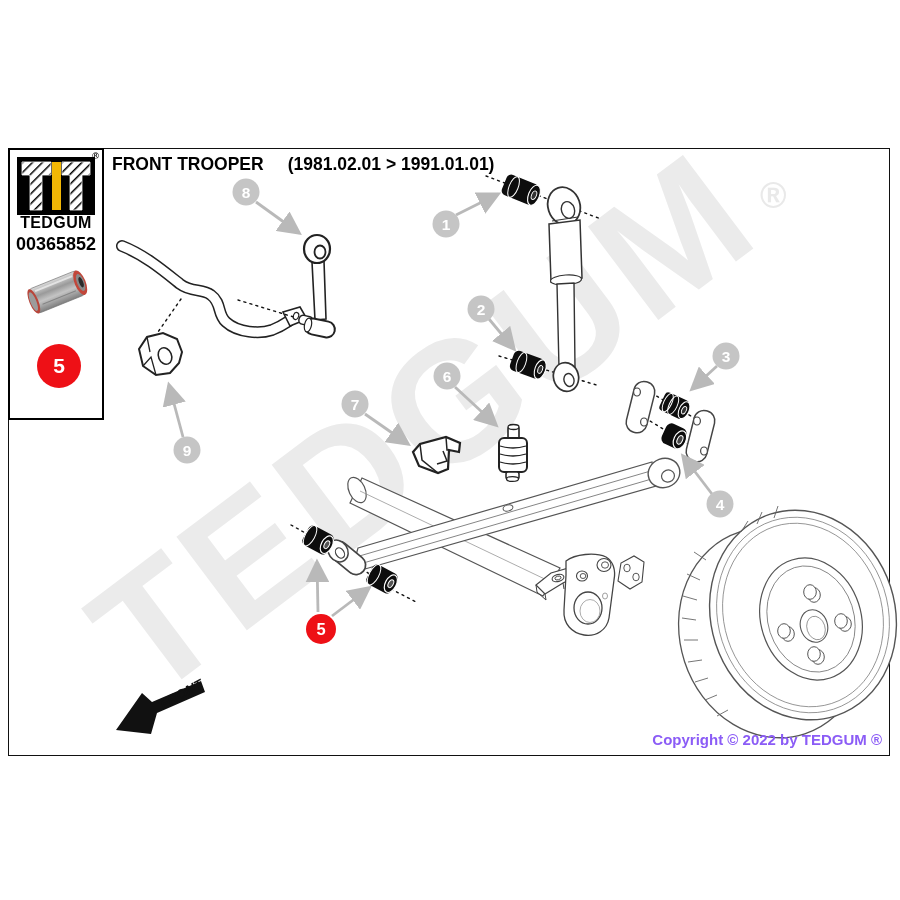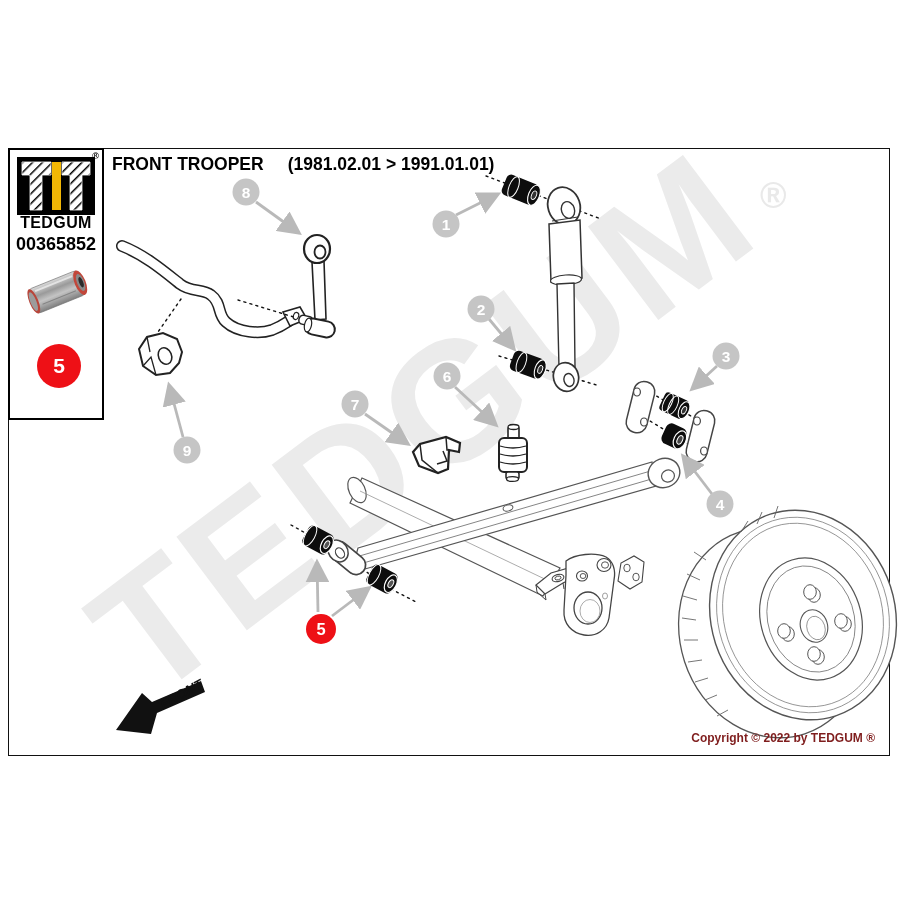--- a/index.html
+++ b/index.html
@@ -9,21 +9,21 @@
   .sidebar{position:absolute;left:8px;top:148px;width:92px;height:268px;border:2px solid #000;background:#fff;z-index:5;}
   .logo-reg{position:absolute;right:3px;top:1px;font-size:9px;font-weight:bold;color:#000;}
   .logo-box{position:absolute;left:7px;top:7px;}
   .wordmark{position:absolute;left:0;top:64px;width:100%;text-align:center;font-weight:bold;font-size:16px;letter-spacing:.4px;color:#000;}
   .part-number{position:absolute;left:0;top:84px;width:100%;text-align:center;font-weight:bold;font-size:18px;color:#000;}
   .part-photo{position:absolute;left:12px;top:112px;}
   .ref-badge{position:absolute;left:27px;top:194px;width:44px;height:44px;border-radius:50%;background:#ee1016;color:#fff;
              display:flex;align-items:center;justify-content:center;font-size:21px;font-weight:bold;}
   .title{position:absolute;left:112px;top:154px;font-size:17.5px;font-weight:bold;color:#000;z-index:4;white-space:nowrap;}
   .title .rng{margin-left:24px;}
-  .copyright{position:absolute;right:25px;top:731px;font-size:12px;font-weight:bold;color:#7f1d1d;z-index:4;}
+  .copyright{position:absolute;right:18px;top:731px;font-size:15px;font-weight:bold;color:#8b5cf6;z-index:4;}
 </style>
 </head>
 <body>
 
 <div class="frame"></div>
 
 <div class="title">
   <span>FRONT TROOPER</span><span class="rng">(1981.02.01 &gt; 1991.01.01)</span>
 </div>
 

